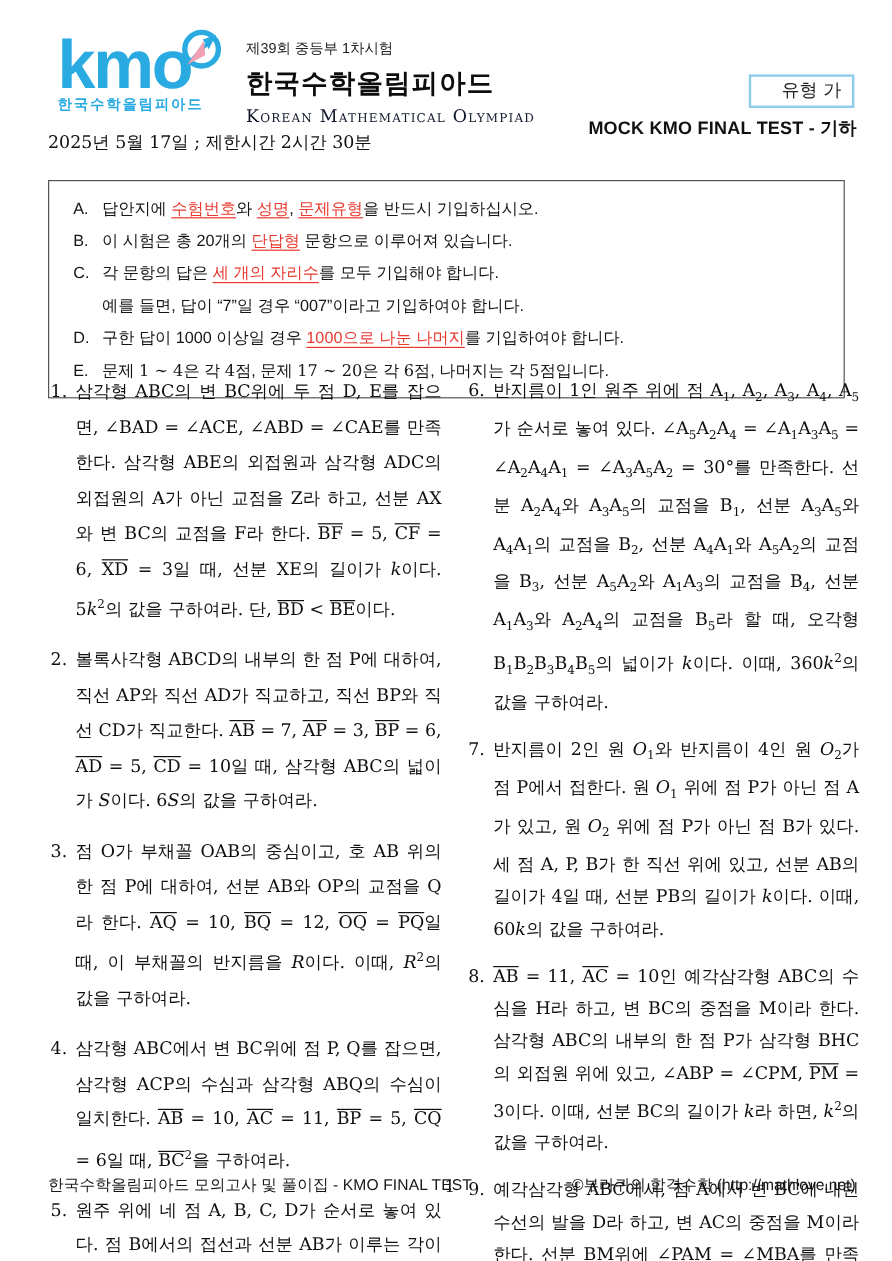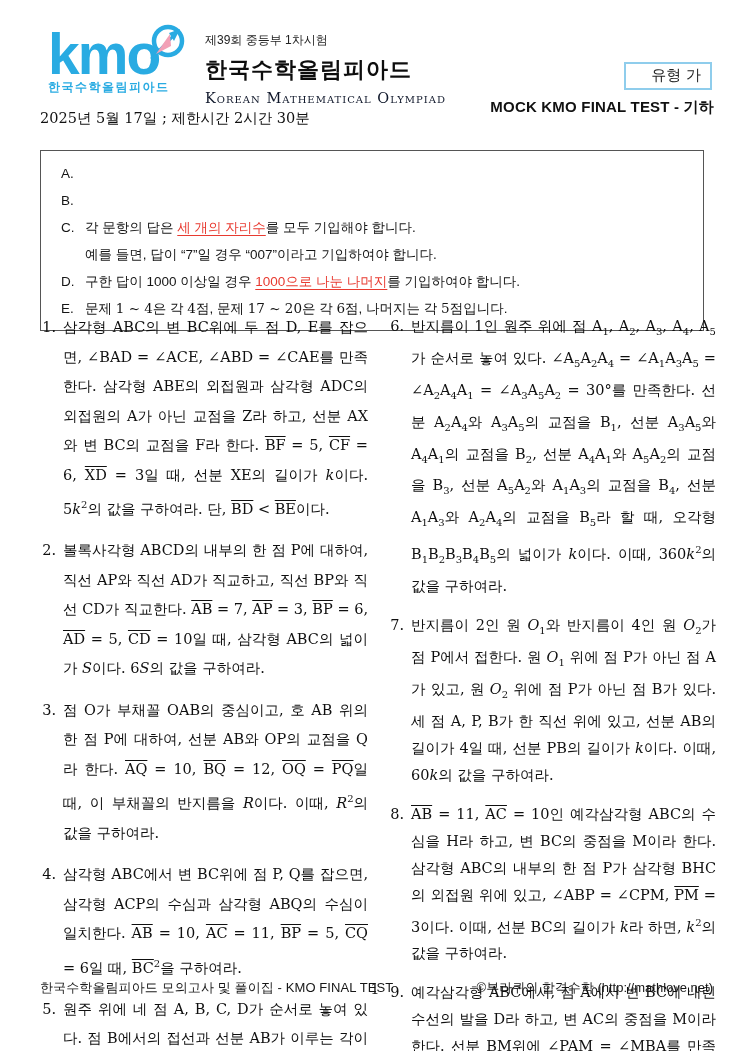--- a/index.html
+++ b/index.html
@@ -102,23 +102,25 @@
   </div>
 
   <div class="type-badge">유형 가</div>
   <div class="mock-title">MOCK KMO FINAL TEST - 기하</div>
 
   <div class="date-line">2025년 5월 17일 ; 제한시간 2시간 30분</div>
 
   <div class="instruction-box">
     <div class="instr-item">
       <span class="instr-label">A.</span>
+      <span class="instr-text">답안지에 <span class="red">수험번호</span>와 <span class="red">성명</span>, <span class="red">문제유형</span>을 반드시 기입하십시오.</span>
     </div>
     <div class="instr-item">
       <span class="instr-label">B.</span>
+      <span class="instr-text">이 시험은 총 20개의 <span class="red">단답형</span> 문항으로 이루어져 있습니다.</span>
     </div>
     <div class="instr-item">
       <span class="instr-label">C.</span>
       <span class="instr-text">각 문항의 답은 <span class="red">세 개의 자리수</span>를 모두 기입해야 합니다.<br>예를 들면, 답이 “7”일 경우 “007”이라고 기입하여야 합니다.</span>
     </div>
     <div class="instr-item">
       <span class="instr-label">D.</span>
       <span class="instr-text">구한 답이 1000 이상일 경우 <span class="red">1000으로 나눈 나머지</span>를 기입하여야 합니다.</span>
     </div>
     <div class="instr-item">

